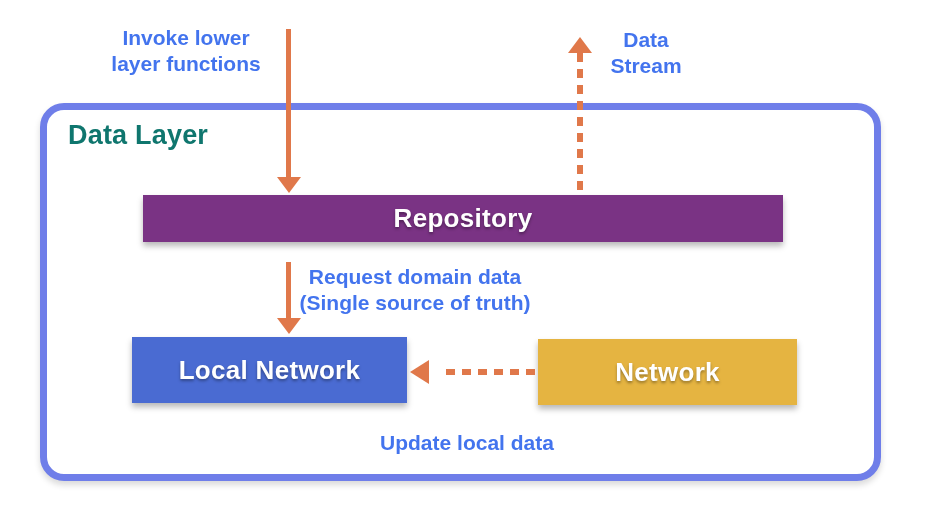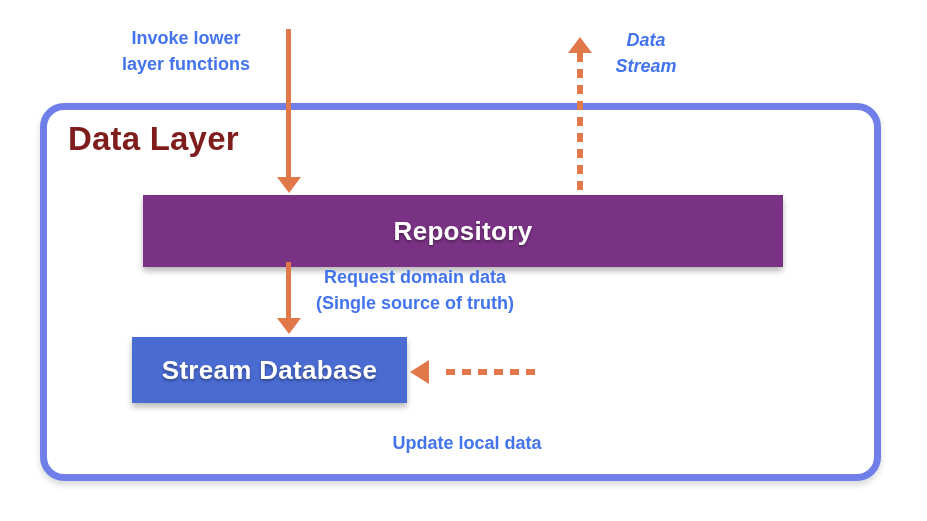--- a/index.html
+++ b/index.html
@@ -25,67 +25,67 @@
     height: 364px;
     border: 7px solid #6F7EE9;
     border-radius: 24px;
     box-shadow: 0 4px 6px rgba(0,0,0,0.15);
     background: #ffffff;
   }
   .frame-title {
     position: absolute;
     left: 68px;
     top: 120px;
-    font-size: 33px;
+    font-size: 27px;
     font-weight: bold;
-    color: #7f1d1d;
+    color: #0f766e;
     letter-spacing: 0.2px;
   }
 
   
   .node {
     position: absolute;
     display: flex;
     align-items: center;
     justify-content: center;
     color: #ffffff;
     font-weight: bold;
     font-size: 26px;
     letter-spacing: 0.3px;
     box-shadow: 0 4px 6px rgba(0,0,0,0.28);
     text-shadow: 0 2px 3px rgba(0,0,0,0.35);
   }
   .node-repository {
     left: 143px; top: 195px;
-    width: 640px; height: 72px;
+    width: 640px; height: 47px;
     background: #7A3384;
   }
   .node-local-db {
     left: 132px; top: 337px;
     width: 275px; height: 66px;
     background: #4A6BD2;
   }
   .node-network {
     left: 538px; top: 339px;
     width: 259px; height: 66px;
     background: #E5B441;
   }
 
   
   .anno {
     position: absolute;
     color: #4374EE;
     font-weight: bold;
-    font-size: 18px;
+    font-size: 21px;
     line-height: 26px;
     text-align: center;
     white-space: pre-line;
   }
   .anno-invoke  { left: 86px;  top: 25px;  width: 200px; }
-  .anno-stream  { left: 596px; top: 27px;  width: 100px; font-style: italic; }
+  .anno-stream  { left: 596px; top: 27px;  width: 100px; }
   .anno-request { left: 279px; top: 264px; width: 272px; }
   .anno-update  { left: 367px; top: 418px; width: 200px; margin-top: 12px; }
 
   
   .arrow-line-v {
     position: absolute;
     width: 5px;
     background: #E0784A;
   }
   .solid-down-1 { left: 286px; top: 29px;  height: 150px; }
@@ -154,22 +154,25 @@
     <span>Repository</span>
   </div>
 
   <div class="arrow-line-v solid-down-2"></div>
   <div class="tri tri-down tri-down-2"></div>
 
   <div class="anno anno-request">Request domain data
 (Single source of truth)</div>
 
   <div class="node node-local-db">
-    <span>Stream Database</span>
+    <span>Local Network</span>
   </div>
 
+  <div class="node node-network">
+    <span>Network</span>
+  </div>
 
   <div class="tri tri-left"></div>
   <div class="dash-h dashed-left"></div>
 
   <div class="anno anno-update">Update local data</div>
 
 </div>
 
 </body></html>

